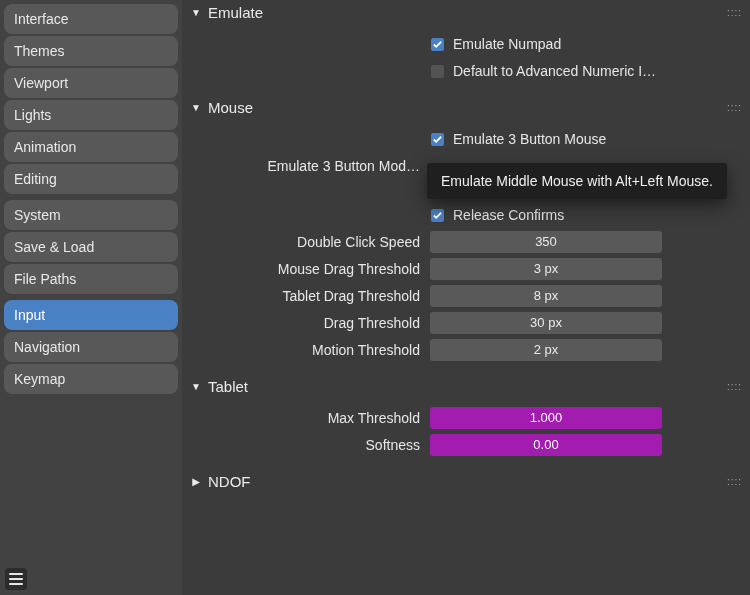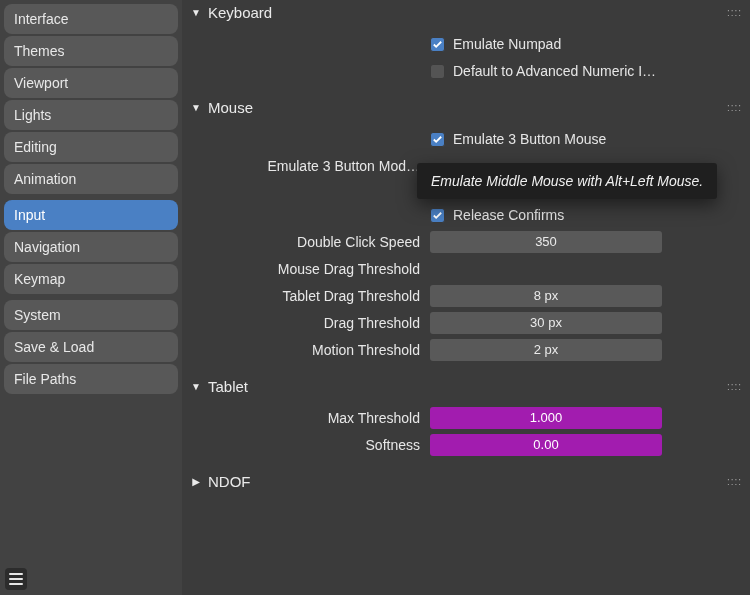--- a/index.html
+++ b/index.html
@@ -65,41 +65,41 @@
 <body>
 
 <div class="app">
 
   <div class="sidebar">
     <div class="side-group">
       <div class="side-item">Interface</div>
       <div class="side-item">Themes</div>
       <div class="side-item">Viewport</div>
       <div class="side-item">Lights</div>
+      <div class="side-item">Animation</div>
       <div class="side-item">Editing</div>
-      <div class="side-item">Animation</div>
+    </div>
+    <div class="side-group">
+      <div class="side-item">System</div>
+      <div class="side-item">Save &amp; Load</div>
+      <div class="side-item">File Paths</div>
     </div>
     <div class="side-group">
       <div class="side-item active">Input</div>
       <div class="side-item">Navigation</div>
       <div class="side-item">Keymap</div>
     </div>
-    <div class="side-group">
-      <div class="side-item">System</div>
-      <div class="side-item">Save &amp; Load</div>
-      <div class="side-item">File Paths</div>
-    </div>
   </div>
 
   <div class="main">
 
     <div class="section">
       <div class="section-header">
         <span class="disclosure">▼</span>
-        <span>Keyboard</span>
+        <span>Emulate</span>
         <span class="drag-dots">::::</span>
       </div>
       <div class="section-body">
         <div class="row">
           <div class="row-label"></div>
           <div class="row-control">
             <div class="checkbox">
               <span class="cb checked">
                   <svg viewBox="0 0 12 12">
                     <path d="M2 6l2.5 2.5L10 3" stroke="#fff" stroke-width="2" fill="none"></path>
@@ -162,20 +162,23 @@
           </div>
         </div>
         <div class="row">
           <div class="row-label">Double Click Speed</div>
           <div class="row-control">
               <div class="numfield">350</div>
             </div>
         </div>
         <div class="row">
           <div class="row-label">Mouse Drag Threshold</div>
+          <div class="row-control">
+              <div class="numfield">3 px</div>
+            </div>
         </div>
         <div class="row">
           <div class="row-label">Tablet Drag Threshold</div>
           <div class="row-control">
               <div class="numfield">8 px</div>
             </div>
         </div>
         <div class="row">
           <div class="row-label">Drag Threshold</div>
           <div class="row-control">
@@ -214,21 +217,21 @@
     </div>
 
     <div class="section">
       <div class="section-header">
         <span class="disclosure">▶</span>
         <span>NDOF</span>
         <span class="drag-dots">::::</span>
       </div>
     </div>
 
-    <div class="tooltip" style="left:235px; top:163px;font-style:italic;">
+    <div class="tooltip" style="left:245px; top:163px;">
       <span>Emulate Middle Mouse with Alt+Left Mouse.</span>
     </div>
 
   </div>
 </div>
 
 <div class="hamburger-btn">
   <span></span>
     <span></span>
     <span></span>

